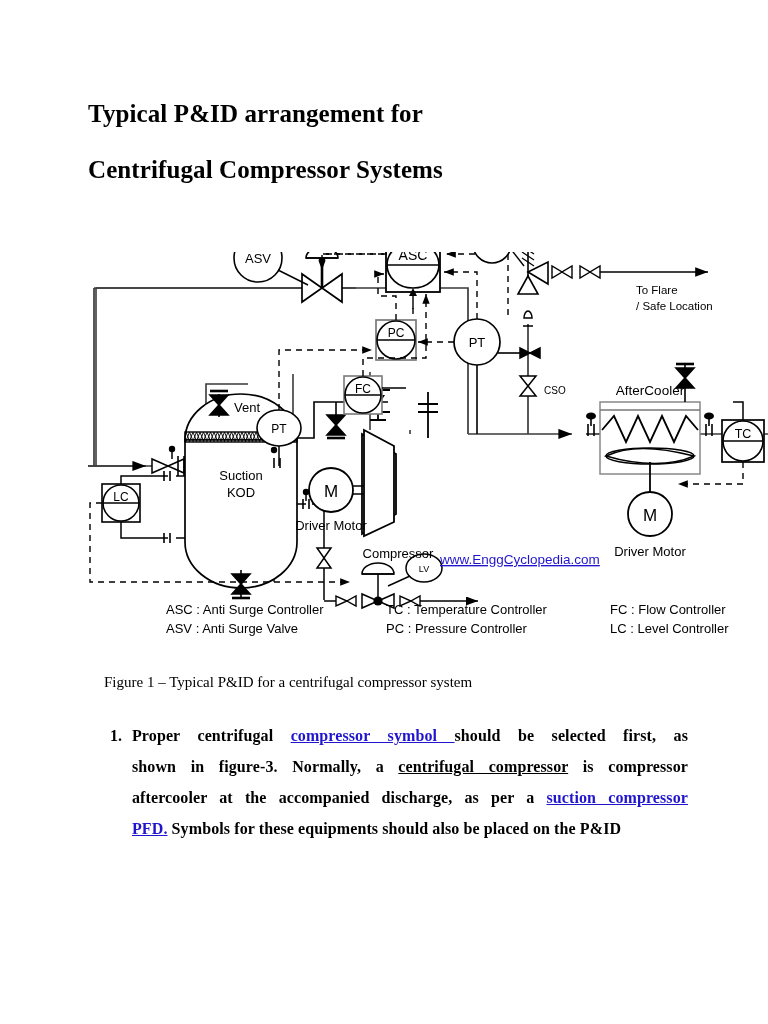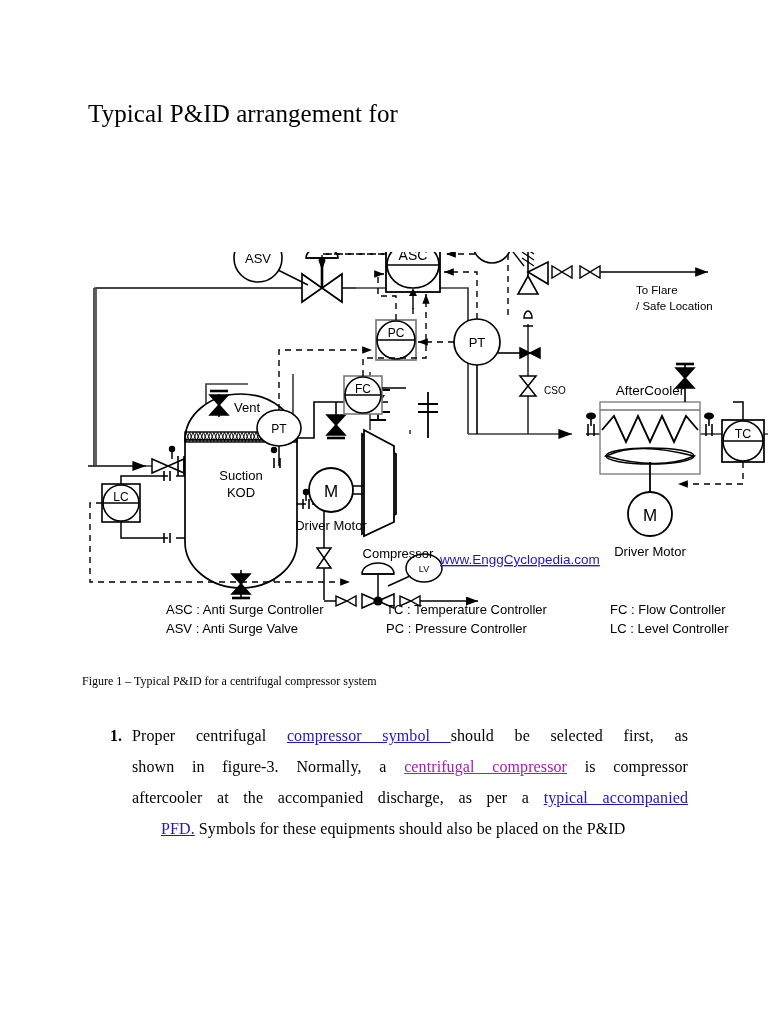--- a/index.html
+++ b/index.html
@@ -25,44 +25,44 @@
 
   
   .doc-title {
     position: absolute;
     left: 88px;
     top: 86px;
     width: 600px;
   }
   .doc-title .line {
     font-family: "Liberation Serif", "DejaVu Serif", serif;
-    font-weight: normal;
+    font-weight: bold;
     font-size: 25px;
     line-height: 56px;
     letter-spacing: 0.1px;
     color: #000;
     white-space: nowrap;
   }
 
   
   .figure-wrap {
     position: absolute;
     left: 88px;
     top: 252px;
     width: 680px;
     height: 392px;
   }
   .figure-wrap svg { display: block; }
 
   
   .fig-caption {
     position: absolute;
-    left: 82px;
+    left: 104px;
     top: 674px;
-    font-size: 12px;
+    font-size: 15px;
     font-family: "Liberation Serif", "DejaVu Serif", serif;
     color: #000;
     white-space: nowrap;
   }
 
   
   .body-list {
     position: absolute;
     left: 88px;
     top: 720px;
@@ -78,46 +78,47 @@
     font-size: 16px;
     font-weight: bold;
     line-height: 31px;
     text-align: right;
     padding-right: 10px;
     font-family: "Liberation Serif", "DejaVu Serif", serif;
   }
   .list-body {
     flex: 1 1 auto;
     font-size: 16px;
-    font-weight: normal;
+    font-weight: bold;
     line-height: 31px;
     text-align: justify;
     font-family: "Liberation Serif", "DejaVu Serif", serif;
     letter-spacing: 0.1px;
   }
   .list-body a,
   .lnk {
     color: #2015cd;
     text-decoration: underline;
   }
   .para-line {
     display: block;
     text-align: justify;
     text-align-last: justify;
     white-space: nowrap;
   }
-  .para-line.last { text-align-last: left; margin-left: 29px; }
+  .para-line.last { text-align-last: left; }
 </style>
 </head>
 <body>
 
 <div class="page">
 
   <div class="doc-title">
     <div class="line">Typical P&amp;ID arrangement for</div>
+    <div class="line">Centrifugal Compressor Systems</div>
   </div>
 
   <div class="figure-wrap">
     <svg width="680" height="392" viewBox="0 0 680 392" xmlns="http://www.w3.org/2000/svg">
       <defs>
         <marker id="ah" markerWidth="9" markerHeight="9" refX="8" refY="3" orient="auto">
           <path d="M0,0 L8,3 L0,6 z" fill="#000"></path>
         </marker>
         <marker id="ahs" markerWidth="8" markerHeight="8" refX="7" refY="2.6" orient="auto">
           <path d="M0,0 L7,2.6 L0,5.2 z" fill="#000"></path>
@@ -506,20 +507,20 @@
     </svg>
   </div>
 
   <div class="fig-caption">Figure 1 – Typical P&amp;ID for a centrifugal compressor system</div>
 
   <div class="body-list">
     <div class="list-item">
       <div class="list-num">1.</div>
       <div class="list-body" id="list-body-0">
           <span class="para-line"><span>Proper centrifugal </span><span class="lnk" style="color: rgb(32, 21, 205);">compressor symbol </span><span>should be selected first, as</span></span>
-          <span class="para-line"><span>shown in figure-3. Normally, a </span><span class="lnk" style="color: #a21caf;">centrifugal compressor</span><span> is compressor</span></span>
-          <span class="para-line"><span>aftercooler at the accompanied discharge, as per a </span><span class="lnk" style="color: rgb(32, 21, 205);">typical accompanied</span></span>
+          <span class="para-line"><span>shown in figure-3. Normally, a </span><span class="lnk" style="color: #000000;">centrifugal compressor</span><span> is compressor</span></span>
+          <span class="para-line"><span>aftercooler at the accompanied discharge, as per a </span><span class="lnk" style="color: rgb(32, 21, 205);">suction compressor</span></span>
           <span class="para-line last"><span class="lnk" style="color: rgb(32, 21, 205);">PFD.</span><span> Symbols for these equipments should also be placed on the P&amp;ID</span></span>
         </div>
     </div>
   </div>
 
 </div>
 
 </body></html>

